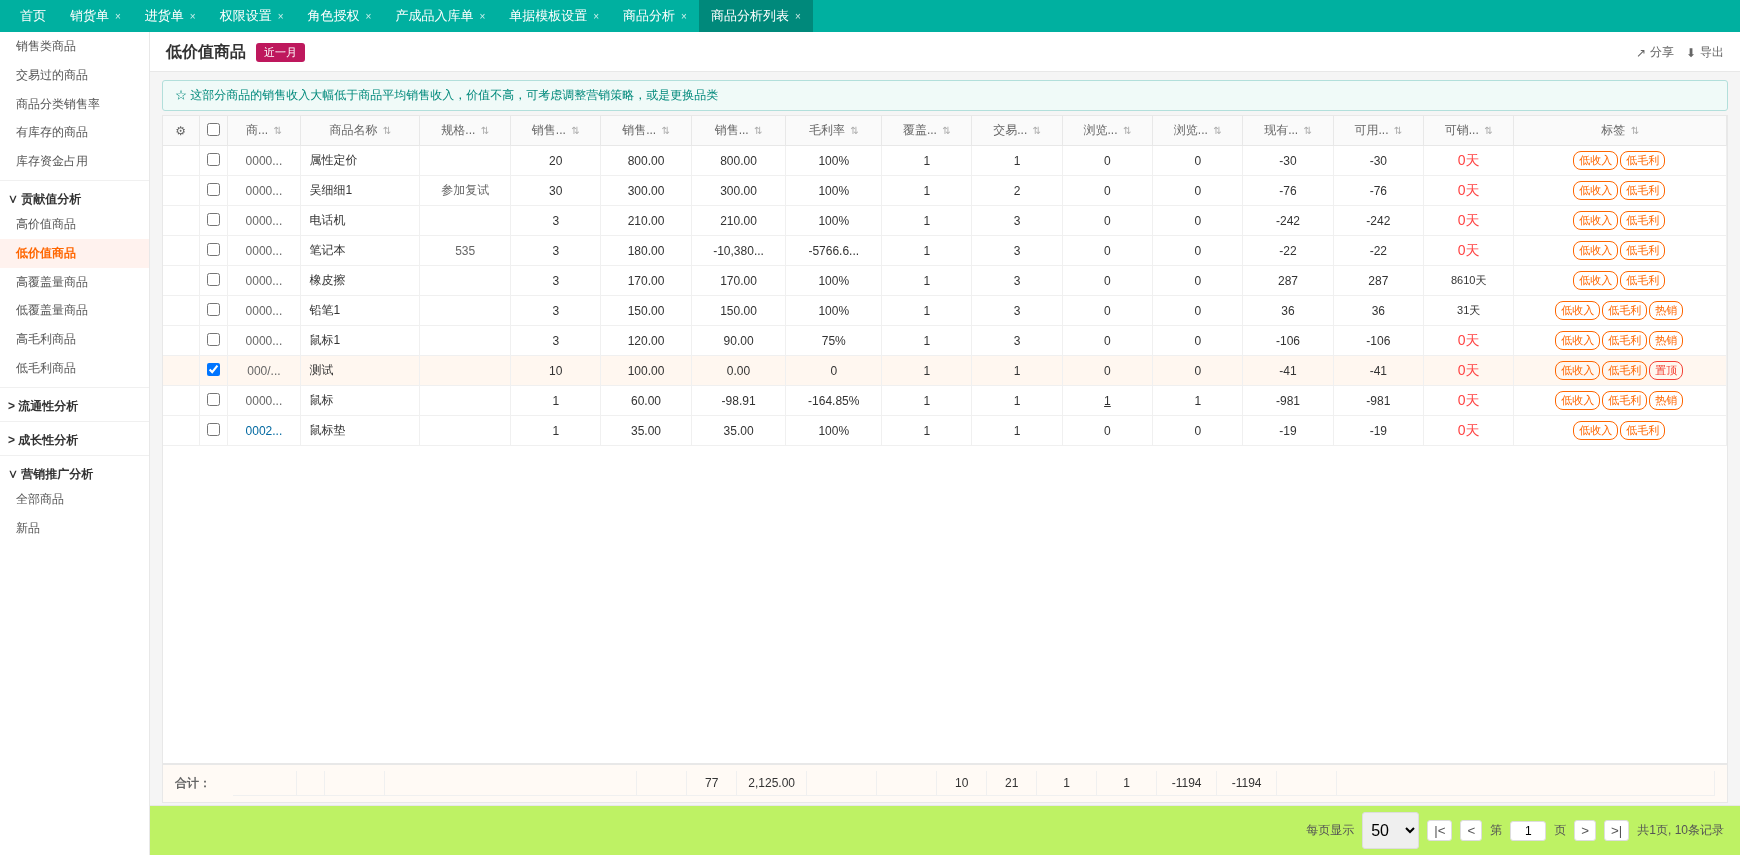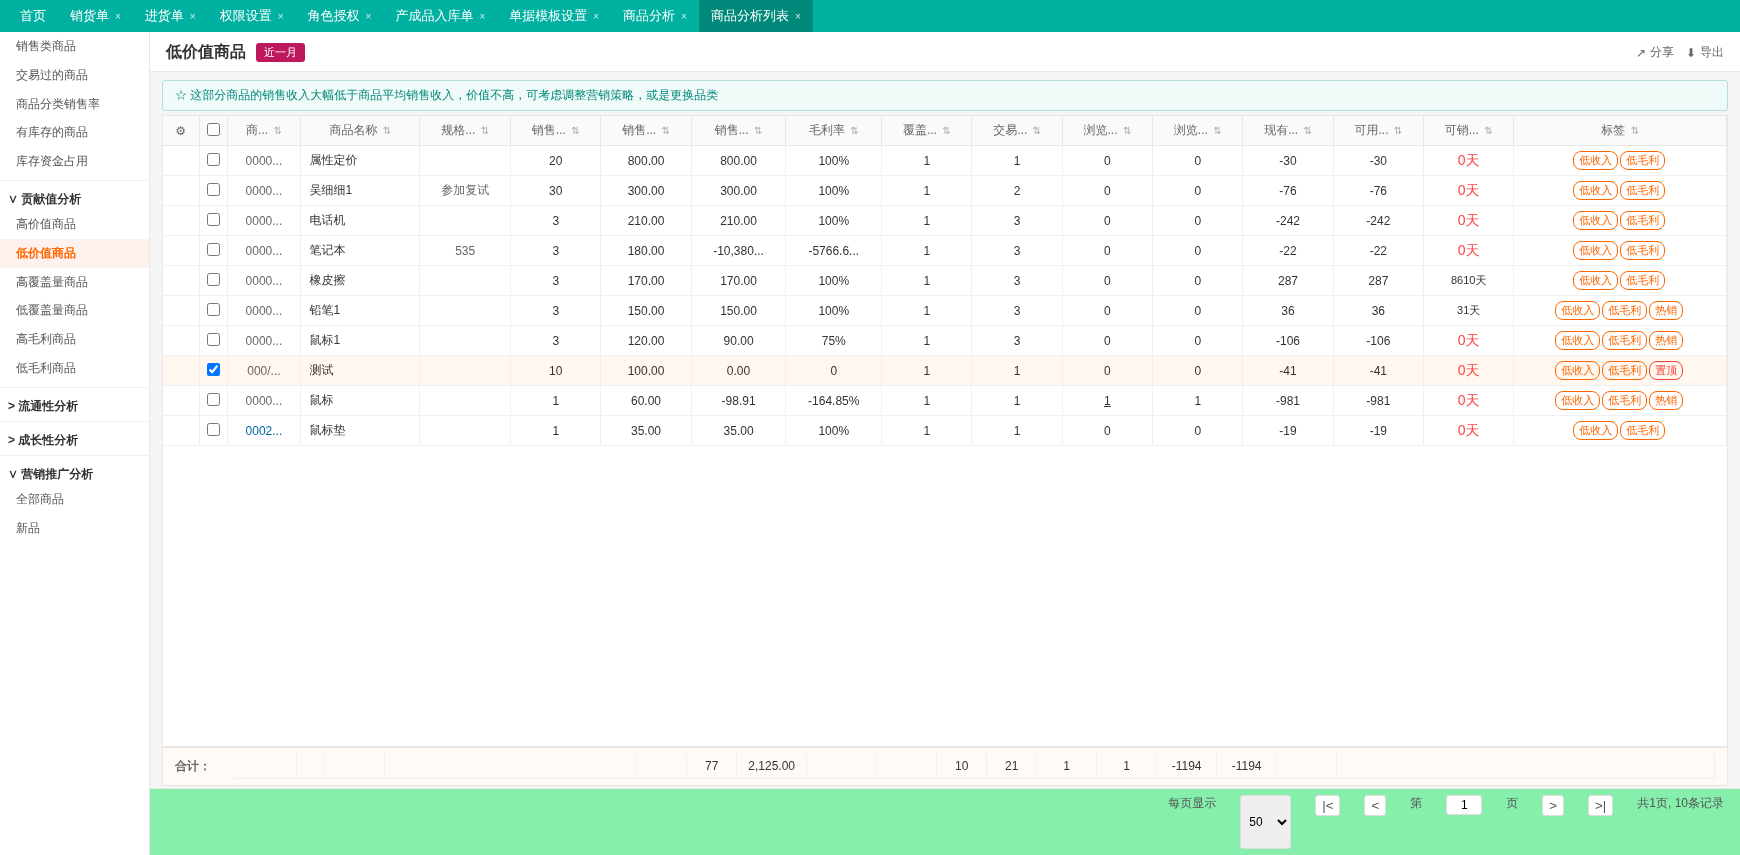--- a/index.html
+++ b/index.html
@@ -187,36 +187,36 @@
       align-items: center;
       font-size: 12px;
       color: #333;
       border: 1px solid #e8e8e8;
       margin: 0 12px;
     }
     .footer-label { font-weight: bold; color: #666; width: 60px; }
 
     
     .pagination-bar {
-      background: #86efac;
+      background: #bef264;
       border-top: 1px solid #e8e8e8;
       padding: 6px 16px;
       display: flex;
-      align-items: flex-start;
+      align-items: center;
       justify-content: flex-end;
-      gap: 24px;
+      gap: 8px;
       font-size: 12px;
       color: #555;
       margin-top: 2px;
     }
     .pagination-bar select {
       border: 1px solid #ddd;
       border-radius: 3px;
-      padding: 18px 4px;
-      font-size: 12px;
+      padding: 8px 4px;
+      font-size: 16px;
     }
     .page-btn {
       cursor: pointer;
       padding: 2px 6px;
       border: 1px solid #ddd;
       border-radius: 3px;
       background: white;
       color: #555;
     }
     .page-input {

